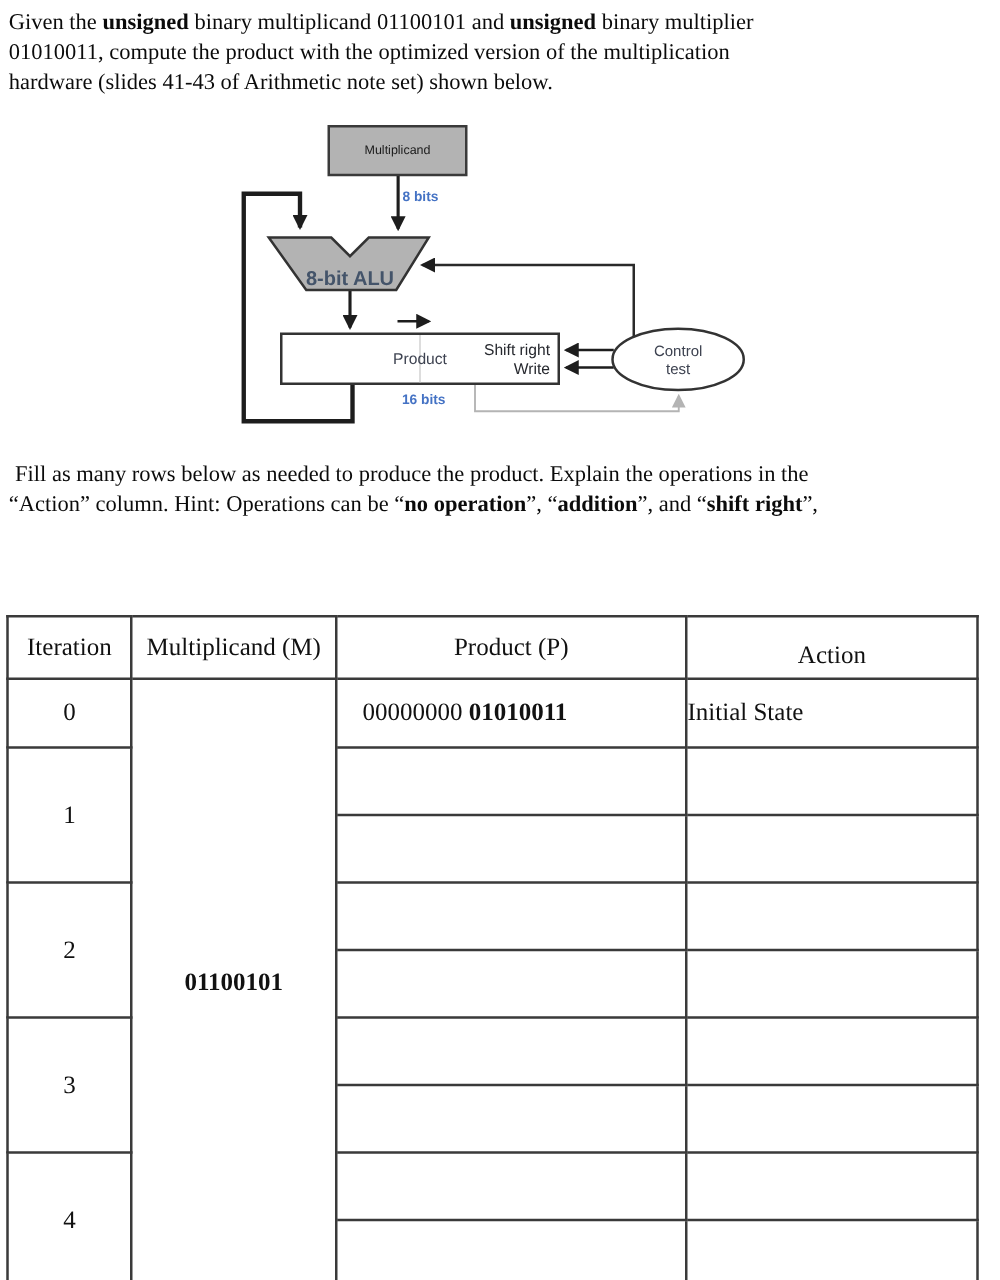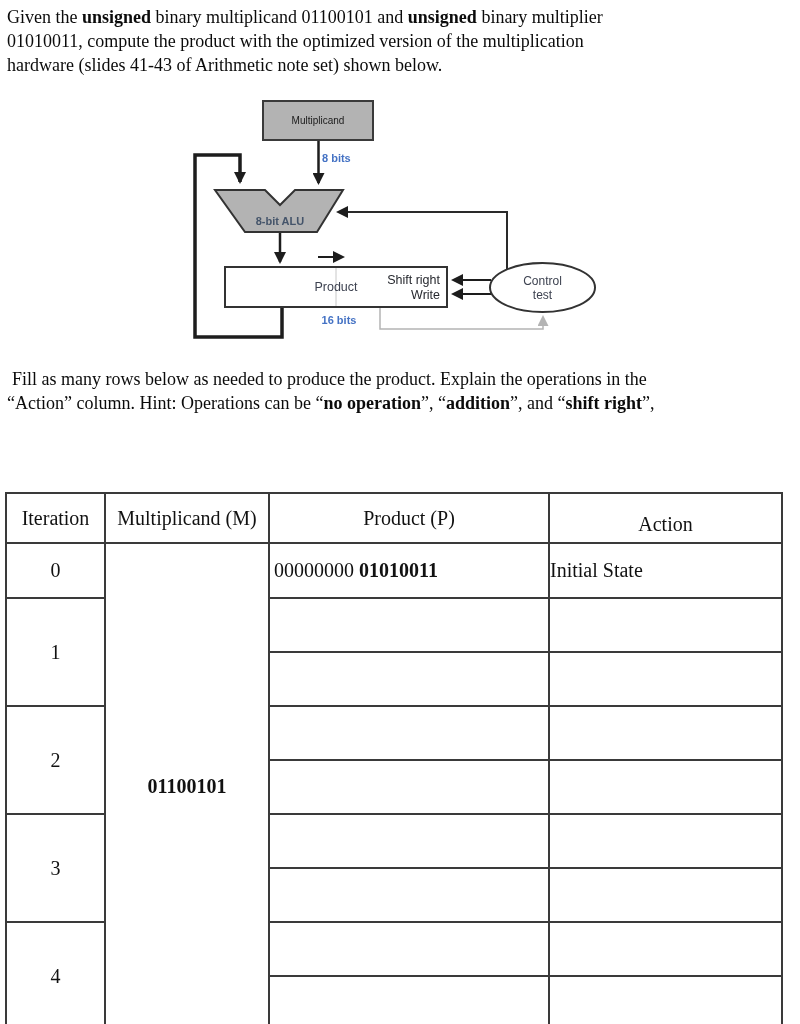--- a/index.html
+++ b/index.html
@@ -33,21 +33,21 @@
   .diagram svg { position: absolute; left: 0; top: 0; }
   .dlabel {
     position: absolute;
     font-family: "Liberation Sans", sans-serif;
     color: #1a1a1a;
     text-align: center;
   }
   .lbl-multiplicand { left: 113px; top: 6px; width: 110px; height: 39px;
     display: flex; align-items: center; justify-content: center; font-size: 10px; }
   .lbl-8bits  { left: 172px; top: 57px;  width: 52px; font-size: 11px; font-weight: bold; color: #4472c4; text-align: left; }
-  .lbl-alu    { left: 92px;  top: 120px; width: 76px; font-size: 11px; font-weight: 600; color: #44546a; }
+  .lbl-alu    { left: 92px;  top: 120px; width: 76px; font-size: 16px; font-weight: 600; color: #44546a; }
   .lbl-product{ left: 150px; top: 185px; width: 72px; font-size: 12.5px; color: #3d4250; }
   .lbl-shift  { left: 218px; top: 178px; width: 72px; font-size: 12.5px; text-align: right; color: #26282e; }
   .lbl-write  { left: 218px; top: 193px; width: 72px; font-size: 12.5px; text-align: right; color: #26282e; }
   .lbl-16bits { left: 163px; top: 219px; width: 52px; font-size: 11px; font-weight: bold; color: #4472c4; }
   .lbl-control{ left: 352px; top: 179px; width: 81px; font-size: 12px; line-height: 14px; color: #3d4250; }
 
   
   table.work {
     position: absolute;
     left: 5px;
@@ -59,21 +59,21 @@
   }
   table.work td {
     border: 2px solid #3a3a3a;
     vertical-align: middle;
     overflow: hidden;
   }
   td.hdr { text-align: center; }
   td.hdr-action { text-align: center; vertical-align: top; padding-top: 12px; }
   td.c-iter { text-align: center; }
   td.c-mult { text-align: center; font-weight: bold; }
-  td.c-prod { padding-left: 4px; text-align: left; }
+  td.c-prod { padding-left: 20px; text-align: left; }
   td.c-act  { text-align: left; }
   td.dot-bottom { border-bottom: 1px dotted #8f8f8f; }
   tr.sub-b td.fill { border-top: 1px dotted #8f8f8f; }
 </style>
 </head>
 <body>
 
 <div class="para" style="top:5px">
   <span class="line"><span>Given the </span><b>unsigned</b><span> binary multiplicand 01100101 and </span><b>unsigned</b><span> binary multiplier</span></span>
   <span class="line"><span>01010011, compute the product with the optimized version of the multiplication</span></span>

